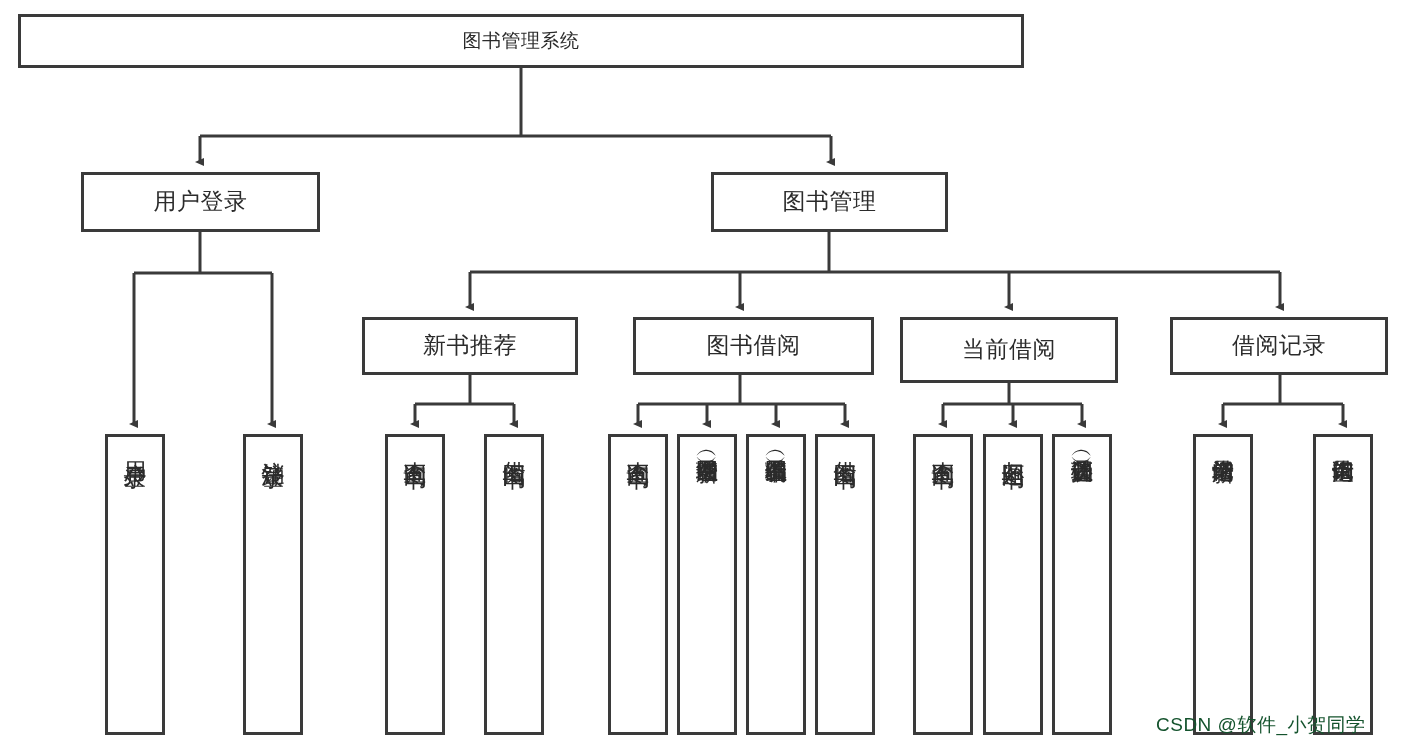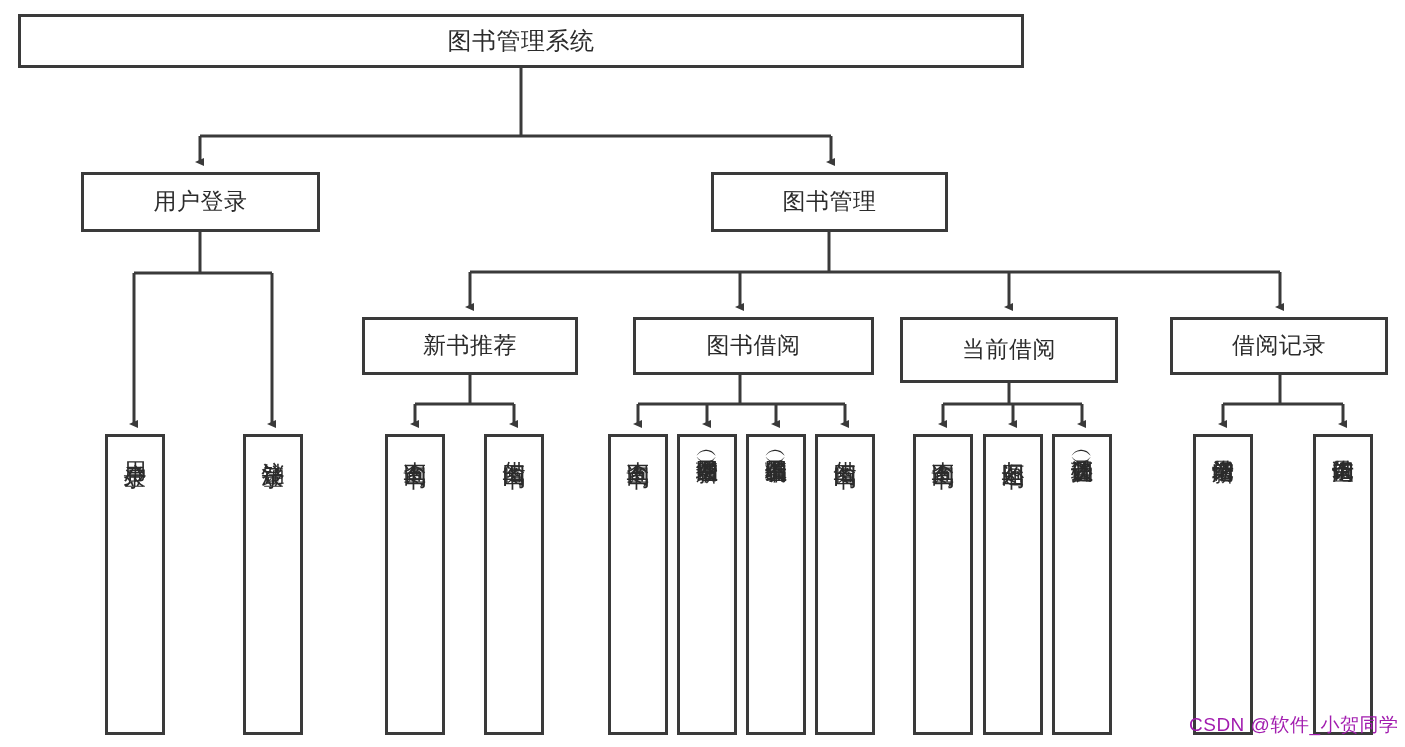--- a/index.html
+++ b/index.html
@@ -42,21 +42,21 @@
     text-align: center;
     line-height: 1.12;
     letter-spacing: 0.5px;
     white-space: nowrap;
   }
   
   .node.horiz .node-label {
     font-size: 23px;
   }
   .node.root .node-label {
-    font-size: 24px;
+    font-size: 19px;
   }
   
   .node.vert {
     align-items: flex-start;
     padding-top: 6px;
   }
   .node.vert .node-label {
     writing-mode: vertical-rl;
     text-orientation: upright;
     -webkit-writing-mode: vertical-rl;
@@ -64,24 +64,24 @@
     line-height: 1;
     letter-spacing: 2px;
     white-space: nowrap;
   }
   .node.vert.tall .node-label {
     font-size: 22px;
     letter-spacing: 0px;
   }
   .watermark {
     position: absolute;
-    left: 1189px;
+    left: 1156px;
     top: 712px;
     font-size: 19px;
-    color: #a21caf;
+    color: #14532d;
     letter-spacing: 0.5px;
     white-space: nowrap;
     z-index: 5;
     font-family: "Liberation Sans", "DejaVu Sans", sans-serif;
   }
 </style>
 </head>
 <body>
 
 <div id="canvas">

